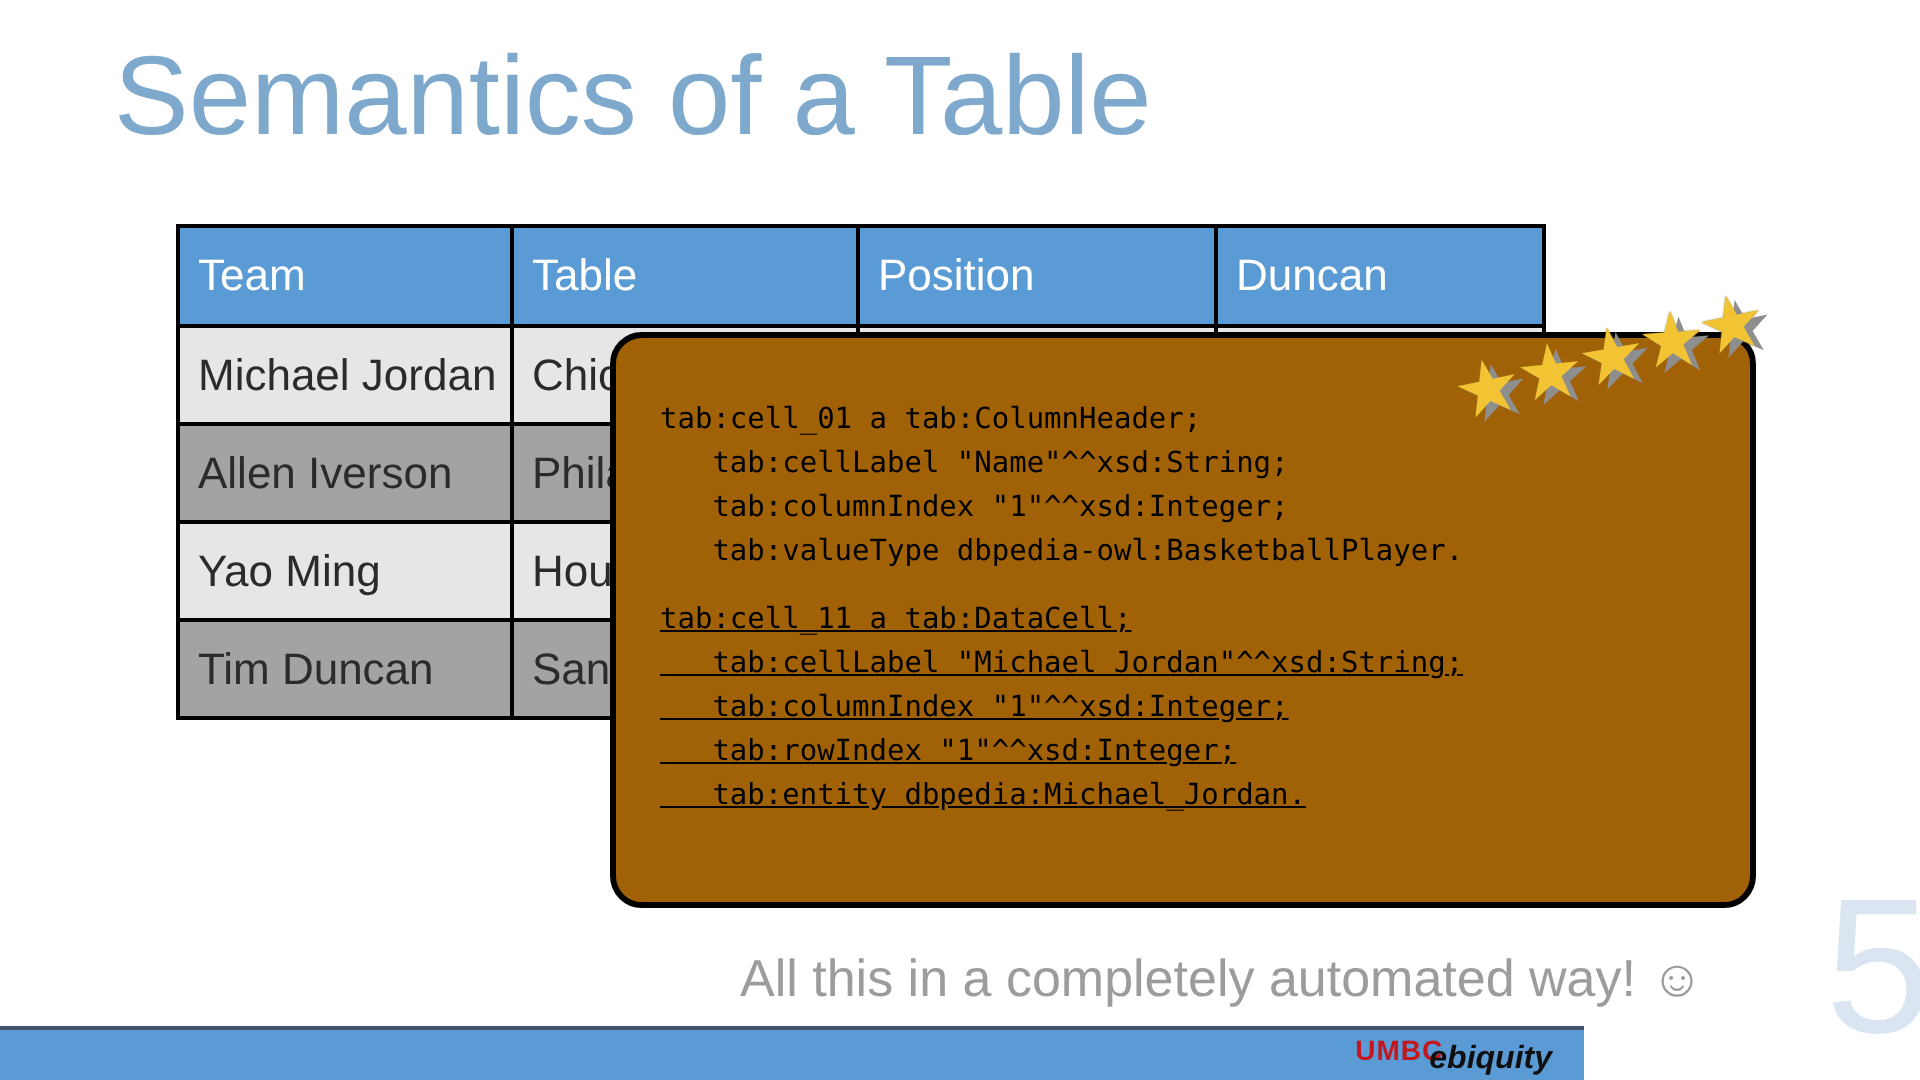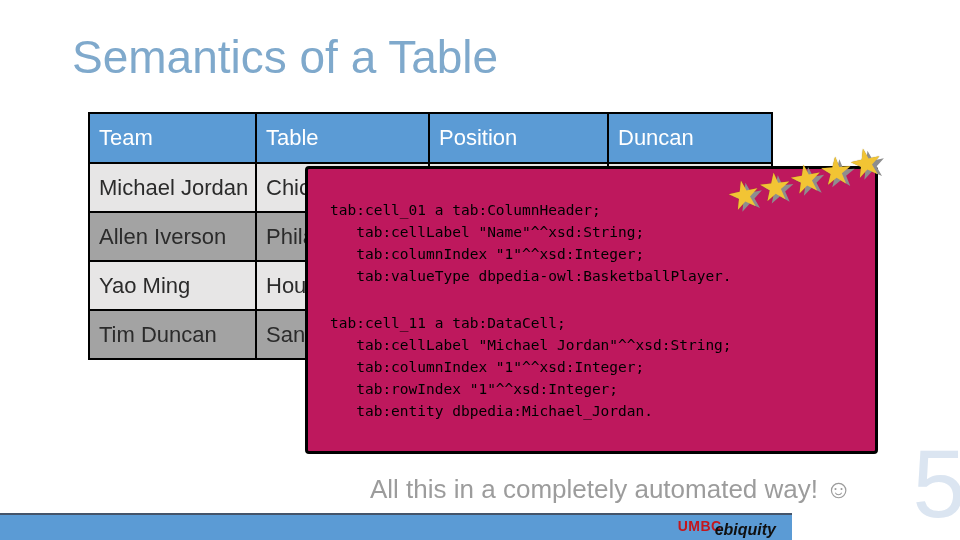--- a/index.html
+++ b/index.html
@@ -1,22 +1,22 @@
 <!DOCTYPE html>
 <html style="--accent_blue: #5B9BD5; --title_blue: #7FA9CC; --row_alt: #E7E6E6; --footer_gray: #9C9C9C; --star_gold: #F2C434; --page_num_blue: #DBE5F1; --logo_red: #C4161C; --bar_border: #44546A;"><head>
 <meta charset="utf-8">
 <style>
   html,body{margin:0;padding:0;background:#fff;}
   .slide{
     position:relative; width:960px; height:540px; overflow:hidden;
     background:#fff; font-family:"Liberation Sans", sans-serif;
   }
   .title{
-    position:absolute; left:56px; top:14px; margin:16px;
-    font-size:46px; font-weight:300; letter-spacing:0px;
+    position:absolute; left:56px; top:14px; margin:1px;
+    font-size:56px; font-weight:300; letter-spacing:0px;
     color:var(--title_blue); white-space:nowrap; z-index:1;
   }
   
   .ptable{
     position:absolute; left:88px; top:112px; z-index:1;
     border-collapse:collapse; table-layout:fixed;
   }
   .ptable th,.ptable td{
     border:2.5px solid #000; padding:0 0 0 9px;
     font-weight:300; text-align:left; vertical-align:middle;
@@ -24,28 +24,28 @@
   }
   .ptable th{
     background:var(--accent_blue); color:#fff;
     height:48px; font-size:22px;
   }
   .ptable td{ height:47px; font-size:22px; color:#2b2b2b; background:#a3a3a3; }
   .ptable tr.alt td{ background:var(--row_alt); }
   
   .codebox{
     position:absolute; left:305px; top:166px; width:573px; height:288px;
-    background:#be185d; border:3px solid #000; border-radius:4px;
+    background:#a16207; border:3px solid #000; border-radius:16px;
     box-sizing:border-box; z-index:2; padding:30px 0 0 22px;
   }
   .codeline{
     font-family:"DejaVu Sans Mono","Liberation Mono",monospace;
     font-size:14.5px; line-height:22px; color:#000; white-space:pre;
   }
-  .codeblock + .codeblock{ margin-top:25px; }
+  .codeblock + .codeblock{ margin-top:12px;text-decoration:underline; }
   
   .star{
     position:absolute; z-index:3; font-size:38px; line-height:1;
     color:var(--star_gold);
     text-shadow:4px 3px 0 #8e8e8e, 0 0 1px #8a7415;
     transform:rotate(-8deg);
   }
   .star.s1{left:727px; top:176px; transform:rotate(-12deg);}
   .star.s2{left:758px; top:168px; transform:rotate(-6deg);}
   .star.s3{left:789px; top:160px; transform:rotate(-10deg);}

